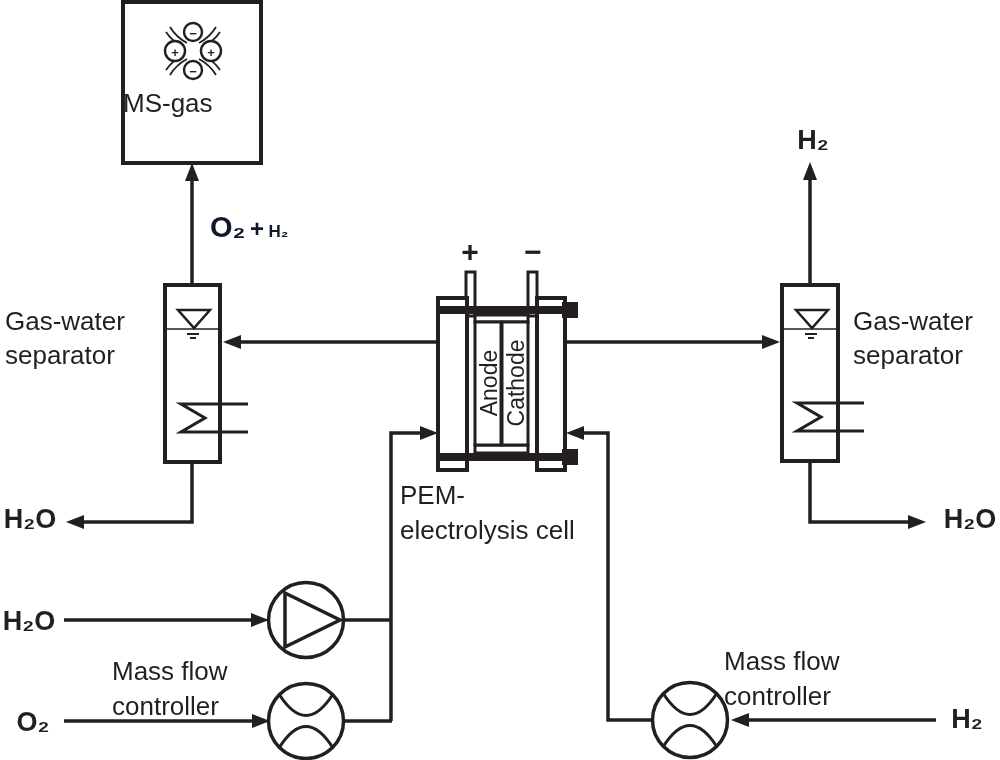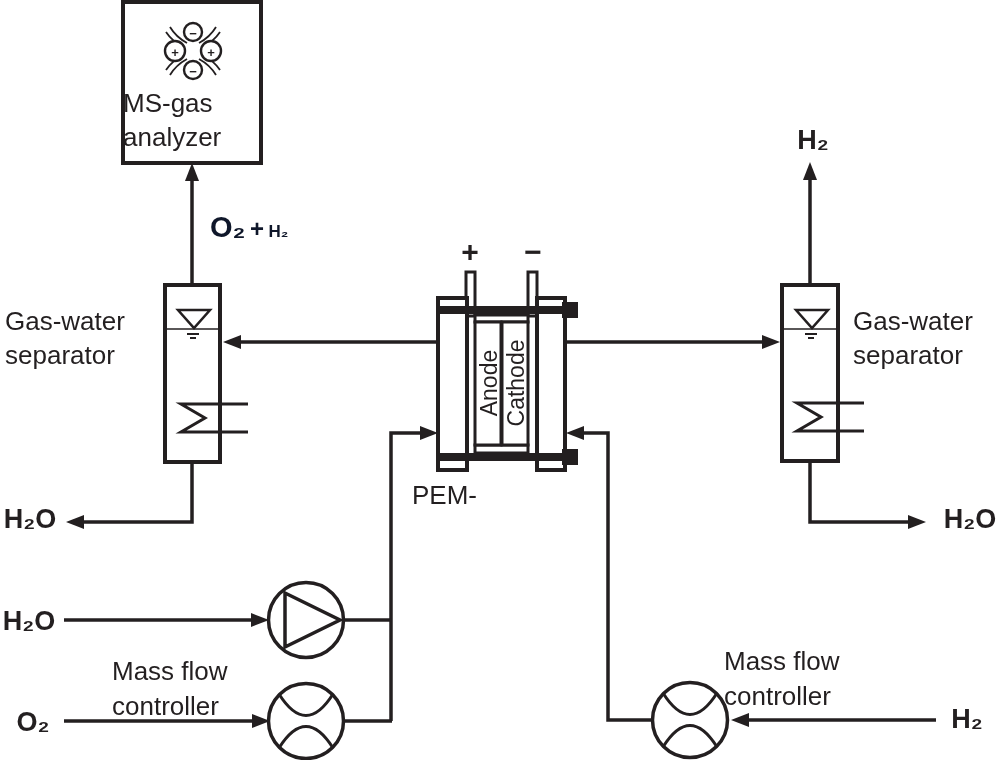--- a/index.html
+++ b/index.html
@@ -129,21 +129,20 @@
 
     <g>
       <circle cx="690" cy="720" r="37.5" fill="#ffffff" stroke="#231f20" stroke-width="3.5"></circle>
       <path d="M663,693 Q690,736 717,693" fill="none" stroke="#231f20" stroke-width="3"></path>
       <path d="M663,747 Q690,704 717,747" fill="none" stroke="#231f20" stroke-width="3"></path>
     </g>
   </svg>
 
   <div class="lbl" style="left:123px;top:86px;width:138px;">
     <span class="ln">MS-gas</span>
-    <span class="ln">analyzer</span>
   </div>
 
   <div class="mixedgas" style="left:210px;top:211px;">
     <span class="big">O₂</span>
     <span class="plus">+</span>
     <span class="small">H₂</span>
   </div>
 
   <div class="lbl" style="left:5px;top:304px;width:138px;">
     <span class="ln">Gas-water</span>
@@ -161,22 +160,23 @@
   <div class="chem" style="left:0px;top:606px;width:58px;">H₂O</div>
   <div class="chem" style="left:8px;top:707px;width:50px;">O₂</div>
   <div class="chem" style="left:944px;top:704px;width:46px;">H₂</div>
 
   <div class="terminal" style="left:458px;top:235px;width:24px;">+</div>
   <div class="terminal" style="left:521px;top:235px;width:24px;">−</div>
 
   <div class="vlabel" style="left:427px;top:370px;">Anode</div>
   <div class="vlabel" style="left:454px;top:370px;">Cathode</div>
 
-  <div class="lbl" style="left:412px;top:478px;width:200px;line-height:35px;">
+  <div class="lbl" style="left:400px;top:478px;width:200px;line-height:35px;">
     <span class="ln">PEM-</span>
+    <span class="ln">electrolysis cell</span>
   </div>
 
 
   <div class="lbl" style="left:112px;top:654px;width:158px;line-height:35px;">
     <span class="ln">Mass flow</span>
     <span class="ln">controller</span>
   </div>
 
   <div class="lbl" style="left:724px;top:644px;width:158px;line-height:35px;">
     <span class="ln">Mass flow</span>

